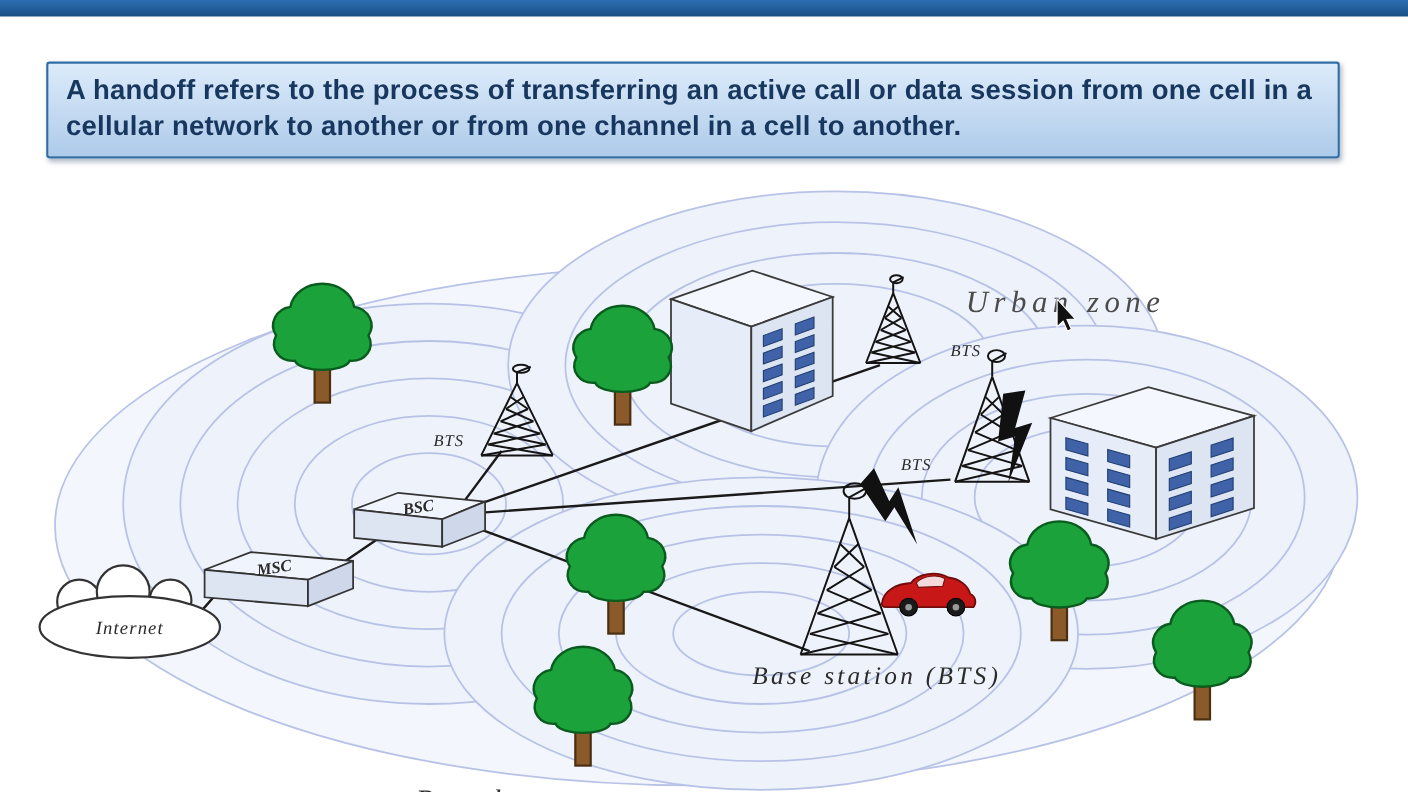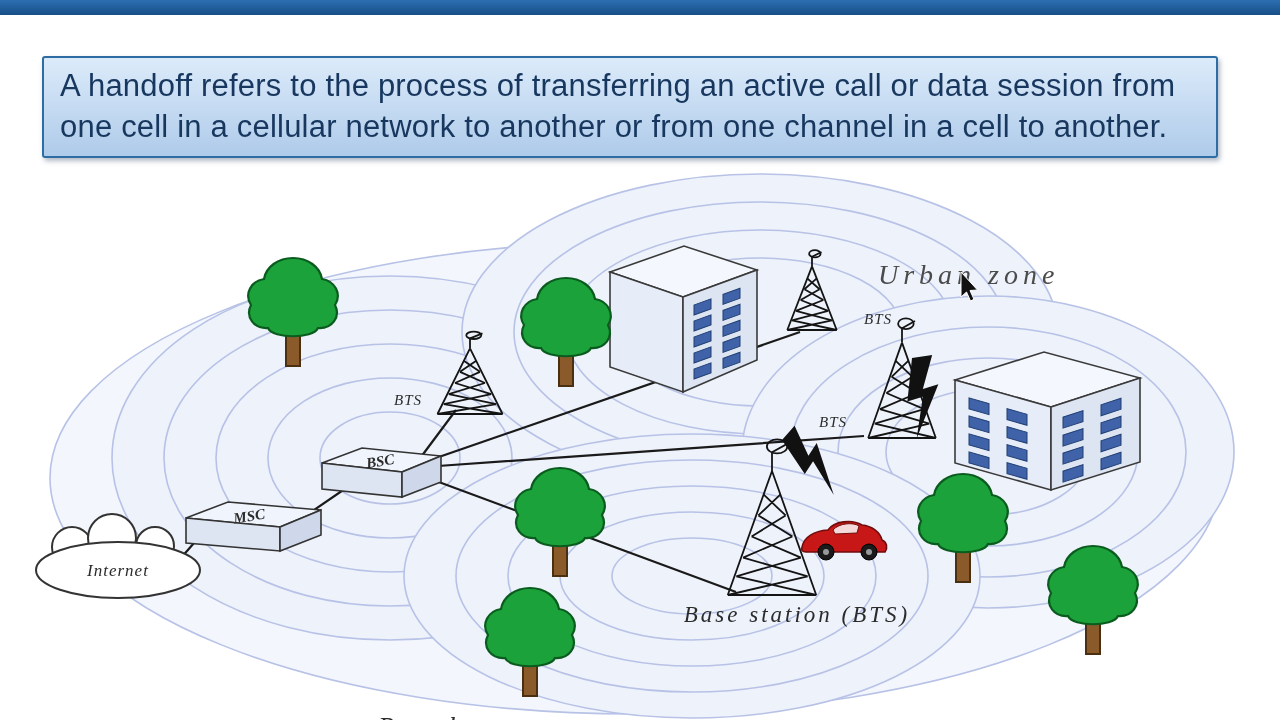--- a/index.html
+++ b/index.html
@@ -6,21 +6,21 @@
   html,body{width:1280px;height:720px;overflow:hidden;background:#fff;
     font-family:"Liberation Sans",sans-serif}
   .slide{position:relative;width:1280px;height:720px;background:#fff}
   .topbar{position:absolute;top:0;left:0;width:1280px;height:15px;
     background:linear-gradient(#2d6fb3,#174e85)}
   .callout{position:absolute;left:42px;top:56px;width:1176px;min-height:88px;
     border:2px solid #2e6da4;border-radius:3px;
     background:linear-gradient(180deg,#dcebfa 0%,#c3d9f1 55%,#aecbea 100%);
     box-shadow:2px 3px 5px rgba(80,100,130,.45);
     padding:8px 16px;z-index:2}
-  .callout-text{font-size:31px;font-weight:400;color:#17375e;line-height:1.32;
+  .callout-text{font-size:25px;font-weight:700;color:#17375e;line-height:1.32;
     letter-spacing:.2px}
   svg.diagram{position:absolute;left:0;top:0;display:block;z-index:1}
   .hand{font-family:"Liberation Serif",serif;font-style:italic;fill:#2b2b2b}
   .hand-gray{font-family:"Liberation Serif",serif;font-style:italic;fill:#4b4b4b}
 </style>
 </head>
 <body>
 
 <div class="slide">
   <div class="topbar"></div>

